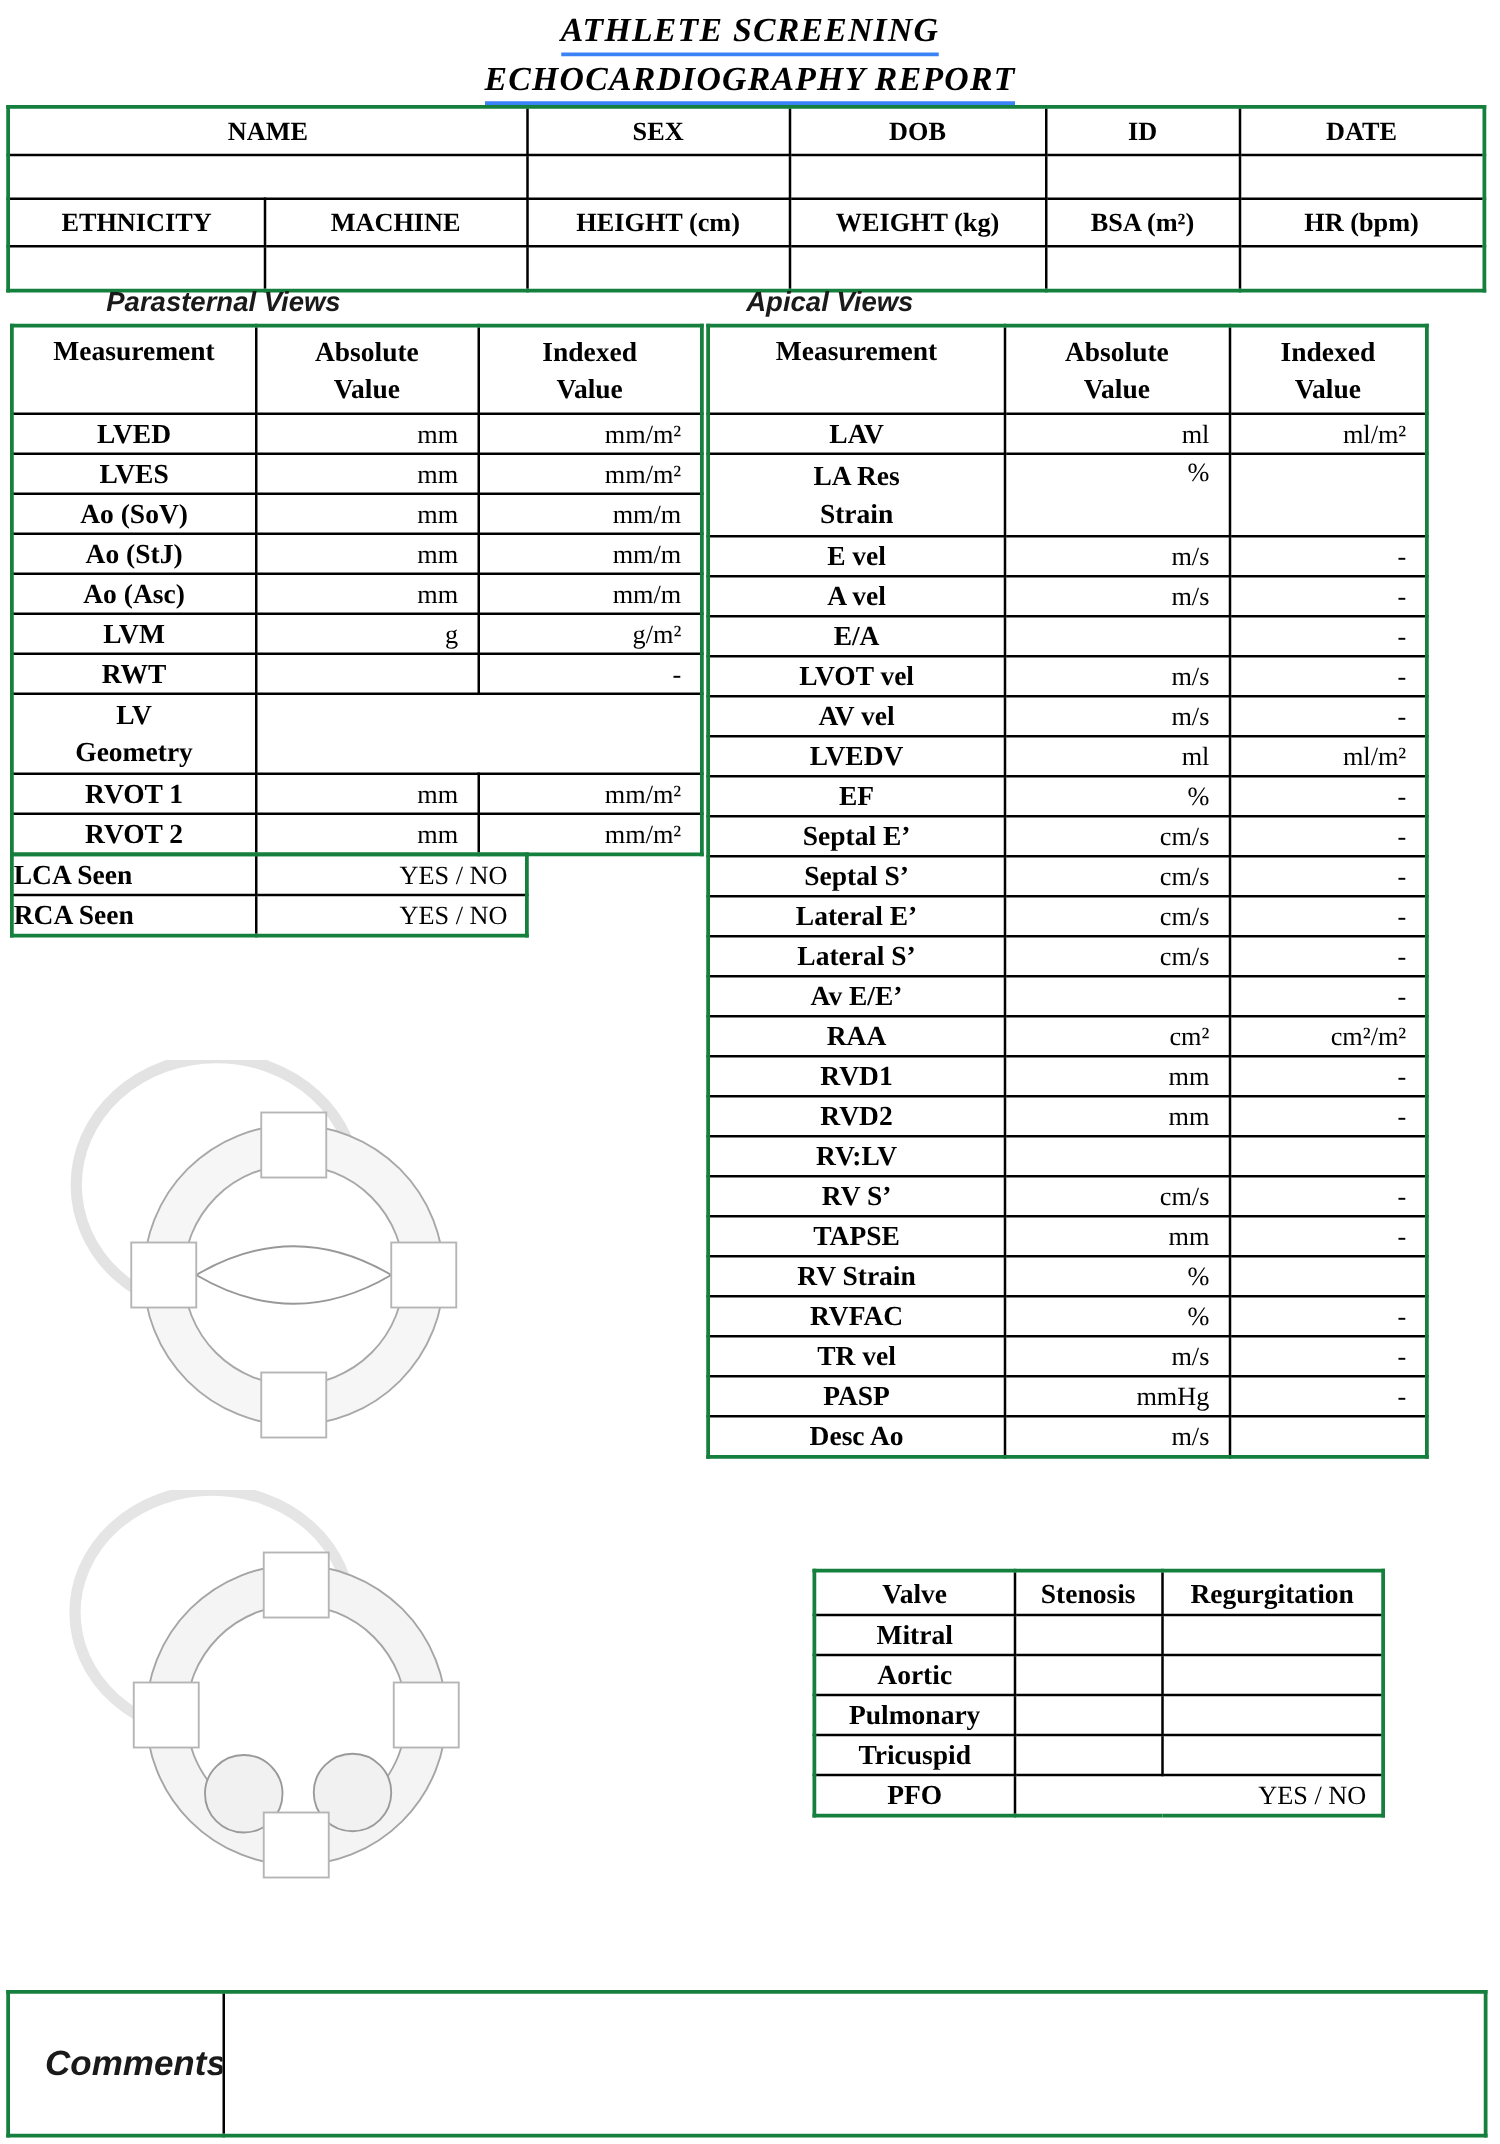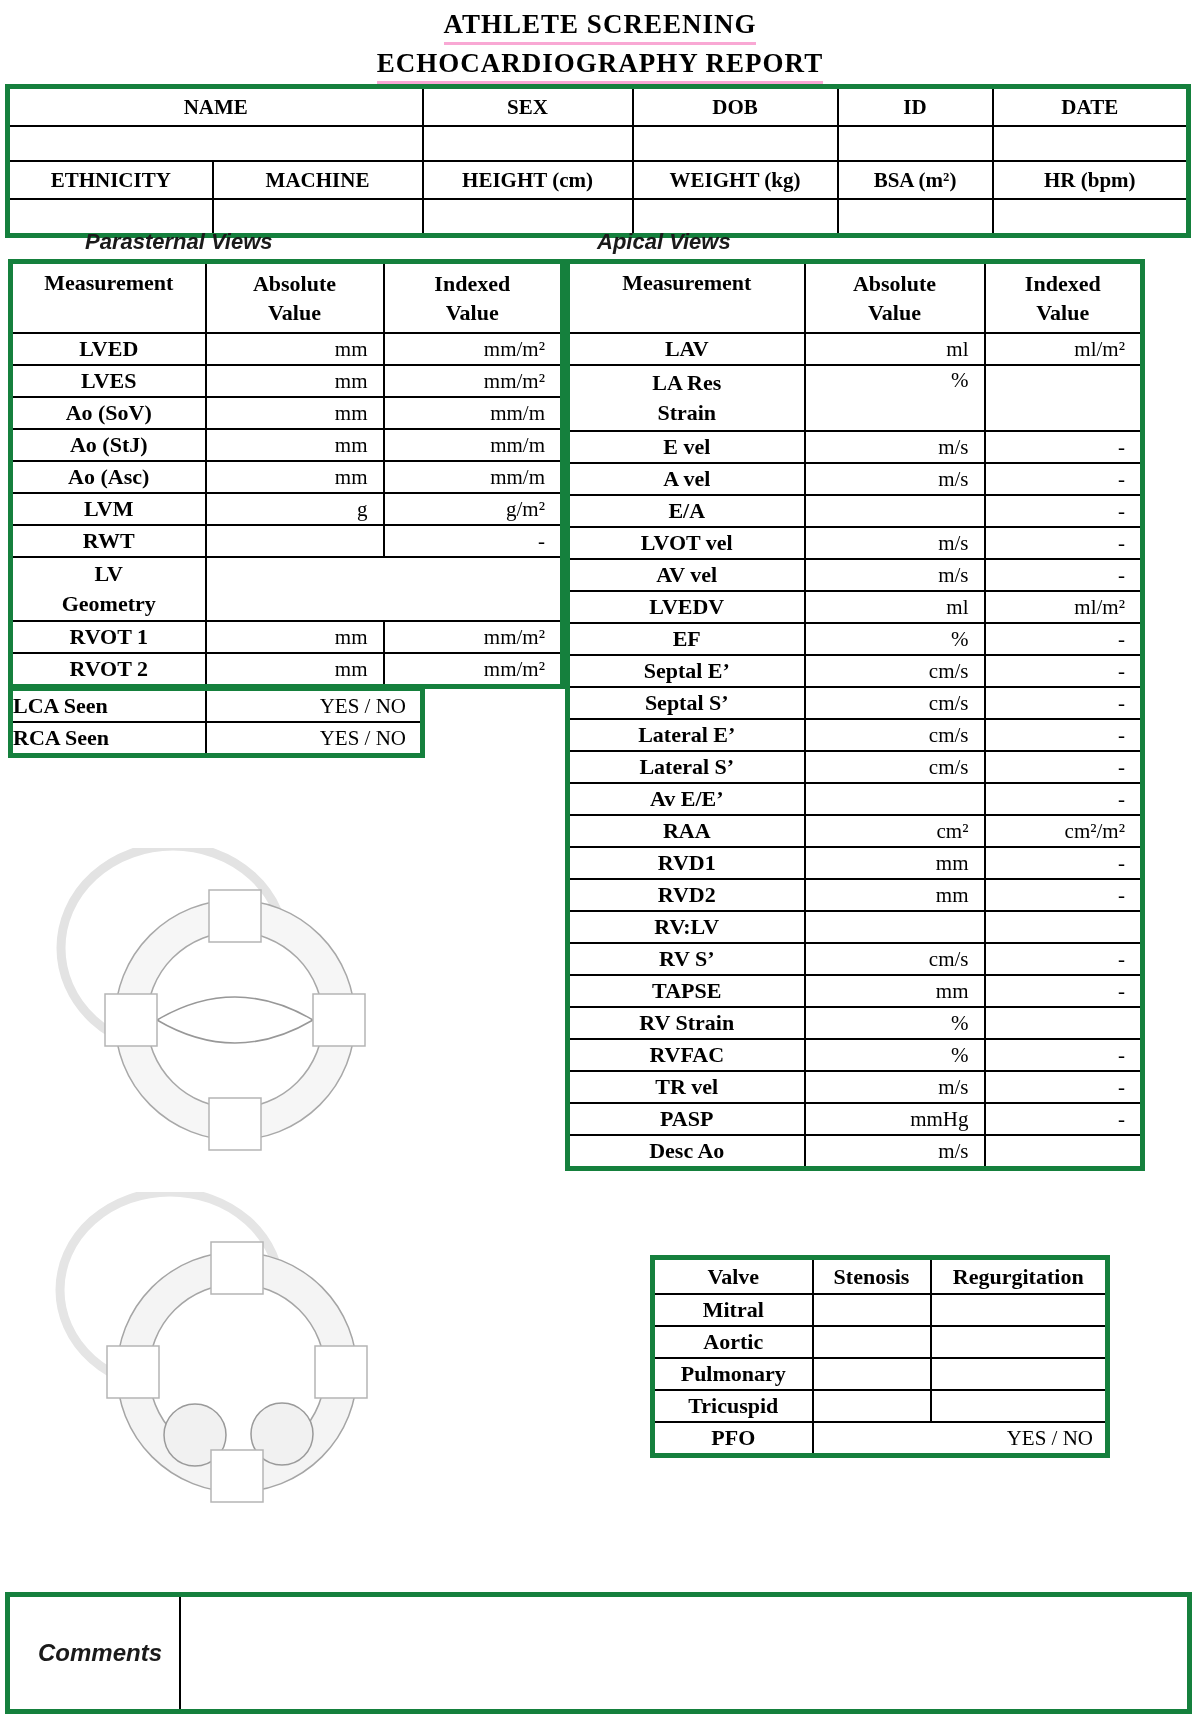--- a/index.html
+++ b/index.html
@@ -2,26 +2,26 @@
 <html><head>
 <meta charset="utf-8">
 <style>
   html,body{margin:0;padding:0;background:#fff;}
   .page{position:relative;width:1200px;height:1715px;background:#ffffff;
         font-family:"Liberation Serif","DejaVu Serif",serif;color:#000;overflow:hidden;}
 
   
   .title{position:absolute;top:6px;left:0;width:100%;text-align:center;
          font-weight:bold;font-size:27px;letter-spacing:1px;line-height:36px;}
-  .title .tline{display:inline-block;border-bottom:3px solid #f9a8d4;padding-bottom:0px;}
+  .title .tline{display:inline-block;border-bottom:3px solid #3b82f6;padding-bottom:0px;font-style:italic;}
 
   
   table{border-collapse:collapse;table-layout:fixed;}
   td,th{border:2px solid #000;padding:0;overflow:hidden;}
-  table.outer{border:5px solid #15803d;}
+  table.outer{border:3px solid #15803d;}
 
   
   .demo{position:absolute;left:5px;top:84px;width:1181px;}
   .demo th{font-size:21px;font-weight:bold;height:36px;text-align:center;vertical-align:middle;}
   .demo td.blank{height:33px;}
 
   
   .sec{position:absolute;font-family:"Liberation Sans","DejaVu Sans",sans-serif;
        font-weight:bold;font-style:italic;font-size:22px;color:#1a1a1a;}
 
@@ -48,21 +48,21 @@
   .valve td.yn{text-align:right;padding-right:12px;font-size:21px;}
 
   
   .diag1{position:absolute;left:55px;top:848px;}
   .diag2{position:absolute;left:55px;top:1192px;}
 
   
   .comments{position:absolute;left:5px;top:1592px;width:1182px;}
   .comments td{height:112px;vertical-align:middle;}
   .comments td.clabel{font-family:"Liberation Sans","DejaVu Sans",sans-serif;
-       font-weight:bold;font-style:italic;font-size:24px;padding-left:28px;color:#1a1a1a;}
+       font-weight:bold;font-style:italic;font-size:28px;padding-left:28px;color:#1a1a1a;}
 </style>
 </head>
 <body>
 
 <div class="page">
 
   <div class="title">
     <span class="tline">ATHLETE SCREENING</span><br>
     <span class="tline">ECHOCARDIOGRAPHY REPORT</span>
   </div>

